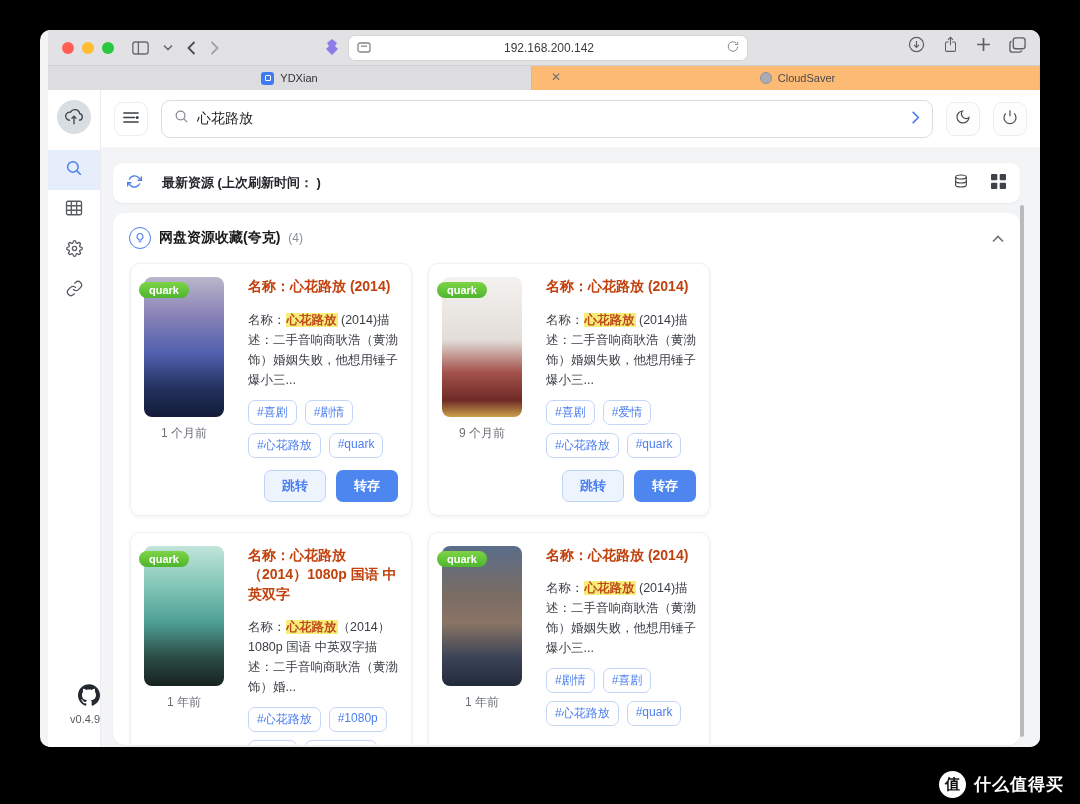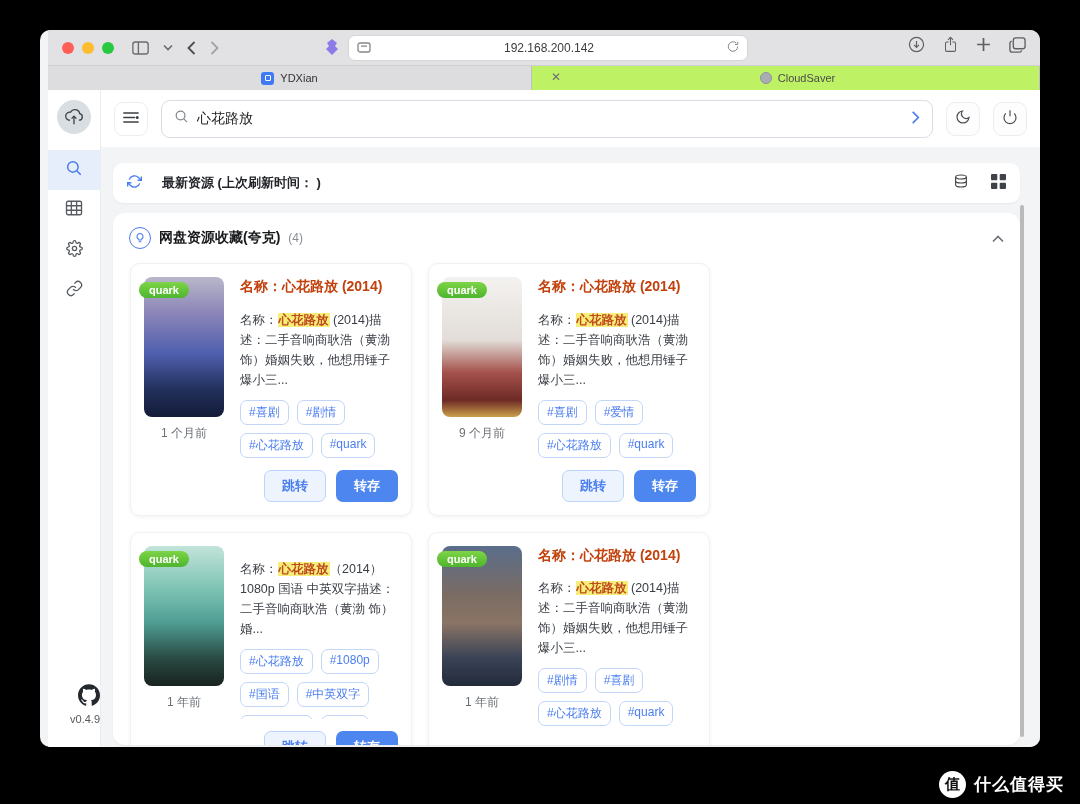--- a/index.html
+++ b/index.html
@@ -14,21 +14,21 @@
   .light.red{ background:#ff5f57; } .light.yellow{ background:#febc2e; } .light.green{ background:#28c840; }
   .navgroup { display:flex; align-items:center; gap:14px; margin-left:18px; color:#6c6c70; }
   .navgroup svg { display:block; }
   .ext-icon { position:absolute; left:276px; top:8px; }
   .urlbar { position:absolute; left:300px; top:5px; width:400px; height:26px; background:#ffffff; border:1px solid #d6d6d8; border-radius:7px; display:flex; align-items:center; padding:0 8px; }
   .urlbar .pageicon { color:#86868a; }
   .urlbar .url { flex:1; text-align:center; font-size:12px; color:#3c3c40; }
   .urlbar .reload { color:#86868a; }
   .winbtns { position:absolute; right:14px; top:6px; display:flex; gap:18px; color:#5f5f64; align-items:center; }
 
-  .tabbar { height:24px; background:#bef264; display:flex; position:relative;gap:24px; }
+  .tabbar { height:24px; background:#fdba74; display:flex; position:relative;gap:24px; }
   .tab { flex:1; display:flex; align-items:center; justify-content:center; gap:6px; font-size:11px; color:#4a4a4e; border-right:1px solid #bfbfc1; }
   .tab.active { background:#dddddf; color:#323236; }
   .tab-close { position:absolute; left:503px; top:5px; color:#6e6e72; font-size:12px; line-height:12px; }
   .favicon-ydx { width:13px; height:13px; border-radius:3px; background:#3f7af5; display:flex; align-items:center; justify-content:center; }
   .favicon-ydx span{ display:block; width:6px; height:6px; border:1.5px solid #fff; border-radius:1px; }
   .favicon-cs { width:12px; height:12px; border-radius:50%; background:#a9adb3; border:1px solid #8f9399; }
 
   
   .approw { display:flex; height:657px; }
   .sidebar { width:53px; background:#fff; border-right:1px solid #ececee; display:flex; flex-direction:column; align-items:center; padding-top:10px; position:relative; }
@@ -53,21 +53,21 @@
 
   .panel { margin:0 20px 0 12px; background:#fff; border-radius:12px; box-shadow:0 1px 2px rgba(0,0,0,.05); height:532px; overflow:hidden; }
   .panel-head { display:flex; align-items:center; gap:8px; padding:14px 16px 10px 16px; }
   .bulb { width:22px; height:22px; border-radius:50%; border:1.5px solid #4a7df0; color:#4a7df0; display:flex; align-items:center; justify-content:center; flex:none; }
   .sec-title { font-size:14px; font-weight:700; color:#17181a; }
   .sec-count { font-size:12px; color:#8a8f98; }
   .panel-head .chev { margin-left:auto; color:#6c7077; }
 
   .cards { padding:4px 16px 16px 17px; display:flex; flex-wrap:wrap; gap:16px; align-content:flex-start; }
   .card { width:282px; background:#fff; border:1px solid #f0f1f3; border-radius:10px; box-shadow:0 1px 4px rgba(0,0,0,.06); padding:13px 13px 13px 13px; }
-  .card-top { display:flex; gap:16px; }
+  .card-top { display:flex; gap:24px; }
   .poster-col { width:80px; flex:none; text-align:center; }
   .poster { width:80px; height:140px; border-radius:8px; position:relative; }
   .poster-1 { background:linear-gradient(180deg,#b9b7ca 0%,#8d86b8 25%,#4f5fae 55%,#22305c 80%,#131b38 100%); }
   .poster-2 { background:linear-gradient(180deg,#f4f2f0 0%,#e2ddd8 45%,#a5524c 68%,#6e2a26 88%,#caa14b 100%); }
   .poster-3 { background:linear-gradient(180deg,#c2e4da 0%,#7fc4b4 30%,#4e9d93 55%,#2a4a44 80%,#18231f 100%); }
   .poster-4 { background:linear-gradient(180deg,#5a6d8a 0%,#7a6c63 35%,#8a7465 55%,#3a4356 80%,#222a3a 100%); }
   .badge { position:absolute; top:5px; left:-5px; background:linear-gradient(180deg,#7ed446,#4db52e); color:#fff; font-size:11px; font-weight:700; padding:2px 10px; border-radius:10px; }
   .time { margin-top:8px; font-size:12px; color:#6b7077; }
   .info { flex:1; min-width:0; }
   .card-title { font-size:14px; font-weight:700; color:#c2410c; line-height:1.4; }
@@ -339,20 +339,21 @@
 
           <div class="card">
             <div class="card-top">
               <div class="poster-col">
                 <div class="poster poster-3">
                   <span class="badge">quark</span>
                 </div>
                 <div class="time">1 年前</div>
               </div>
               <div class="info">
+                <div class="card-title">名称：心花路放（2014）1080p 国语 中英双字</div>
                 <div class="card-desc"><span>名称：</span><span class="hl">心花路放</span><span>（2014）1080p 国语 中英双字描述：二手音响商耿浩（黄渤 饰）婚...</span></div>
                 <div class="tags clip">
                   <span class="tag">#心花路放</span>
                   <span class="tag">#1080p</span>
                   <span class="tag">#国语</span>
                   <span class="tag">#中英双字</span>
                   <span class="tag">#喜剧电影</span>
                   <span class="tag">#徐峥</span>
 
                 </div>

